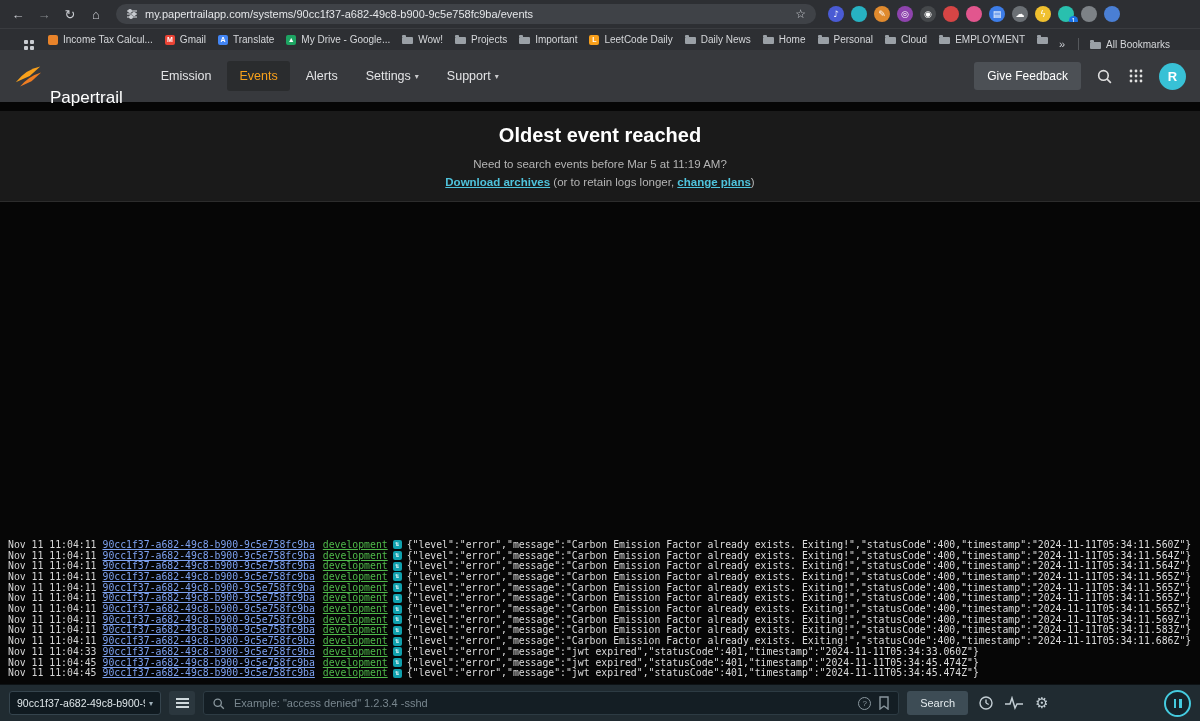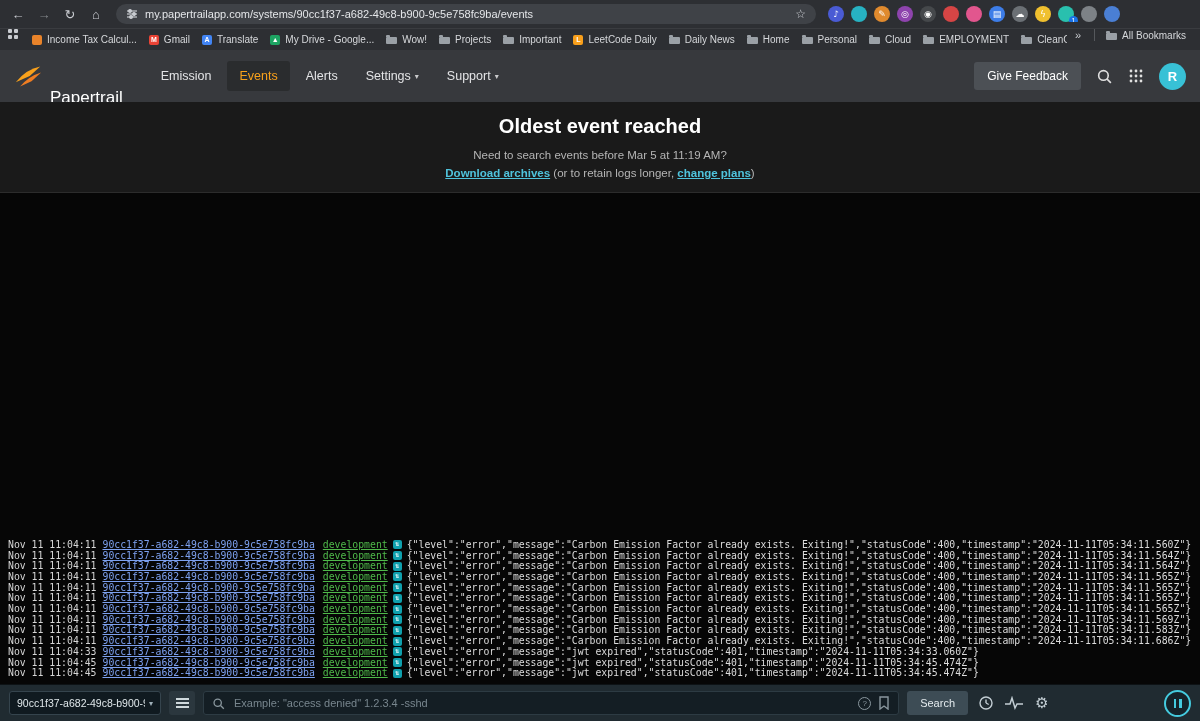--- a/index.html
+++ b/index.html
@@ -23,21 +23,21 @@
   .ext-row { display:flex; align-items:center; gap:7px; margin-left:4px; flex:1; overflow:hidden; }
   .ext { position:relative; cursor:pointer; flex:0 0 auto; }
   .ext-dot { width:16px; height:16px; border-radius:50%; display:flex; align-items:center; justify-content:center; }
   .ext-glyph { font-size:9px; color:#fff; font-family:"DejaVu Sans", sans-serif; }
   .ext-badge { position:absolute; bottom:-3px; right:-4px; background:#1a73e8; color:#fff;
     font-size:7px; line-height:9px; min-width:9px; text-align:center; border-radius:5px; padding:0 1px; }
   .ext-badge:empty { display:none; }
 
   
   .bookmarks-bar { height:22px; background:#2d2f33; border-top:1px solid #3a3c40;
-    display:flex; align-items:flex-start; padding:0 8px; flex:0 0 auto;
+    display:flex; align-items:flex-end; padding:0 24px; flex:0 0 auto;
     font-size:10px; color:#d6d8db; }
   .grid4 { display:grid; grid-template-columns:4px 4px; gap:2px; margin-right:8px; cursor:pointer; }
   .grid4 span { width:4px; height:4px; background:#c9ccd1; border-radius:1px; }
   .bookmarks { display:flex; align-items:center; overflow:hidden; flex:1; height:100%; }
   .bm { display:flex; align-items:center; gap:5px; padding:0 6px; height:100%;
     white-space:nowrap; cursor:pointer; flex:0 0 auto; }
   .bm-icon { width:10px; height:10px; border-radius:2px; display:inline-flex; align-items:center;
     justify-content:center; flex:0 0 auto; position:relative; }
   .bm.folder .bm-icon { height:7px; width:11px; border-radius:1px; margin-top:2px; }
   .bm.folder .bm-icon::before { content:""; position:absolute; top:-2px; left:0; width:4px;
@@ -59,21 +59,21 @@
   .nav-caret { display:none; font-size:8px; margin-left:4px; color:#c9cacc; }
   .nav-item.caret .nav-caret { display:inline; }
   .header-right { margin-left:auto; display:flex; align-items:center; gap:15px;justify-content:space-between; }
   .feedback-btn { background:#4c5055; color:#fff; font-size:12px; padding:7px 13px;
     border-radius:3px; border:none; font-family:inherit; cursor:pointer; }
   .hdr-icon { display:flex; align-items:center; justify-content:center; cursor:pointer; }
   .avatar { width:27px; height:27px; border-radius:50%; background:#38c1d6; color:#fff;
     display:flex; align-items:center; justify-content:center; font-size:13px; font-weight:bold; cursor:pointer; }
 
   
-  .banner { background:#1a1a1a; text-align:center; padding-top:13px; height:90px; flex:0 0 auto; }
+  .banner { background:#1a1a1a; text-align:center; padding-top:13px; height:90px; flex:0 0 auto;margin-top:9px; }
   .banner-title { color:#fff; font-size:20px; font-weight:bold; margin:0 0 11px; }
   .banner-sub { color:#b5b5b5; font-size:11.5px; margin:0 0 6px; }
   .banner-links { color:#b5b5b5; font-size:11.5px; margin:0; }
   .banner-link { color:#4fc3dc; text-decoration:underline; font-weight:bold; cursor:pointer; }
 
   
   .log-area { flex:1 1 auto; background:#060606; border-top:1px solid #2c2c2c;
     display:flex; flex-direction:column; justify-content:flex-end;
     padding:0 0 5px 8px; overflow:hidden; }
   .log-row { white-space:nowrap; font-family:"DejaVu Sans Mono", monospace;

